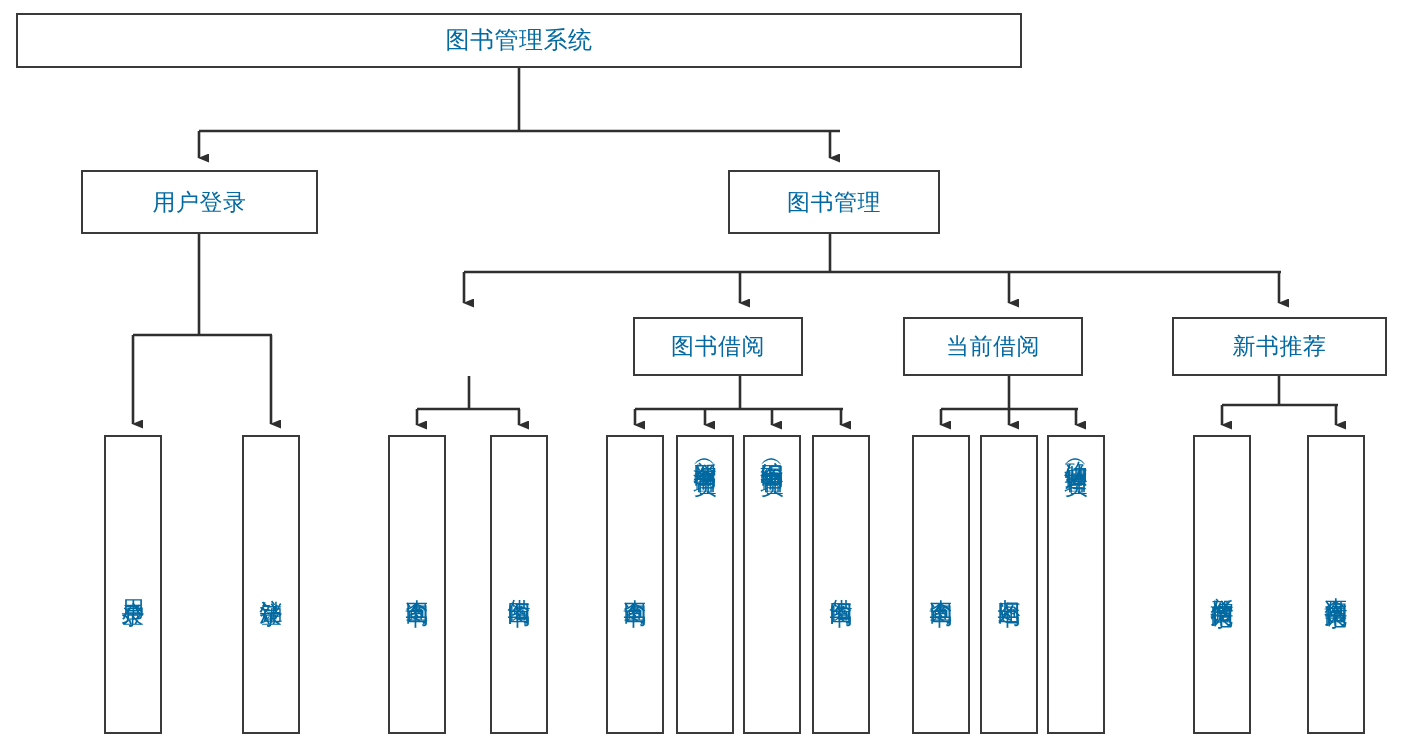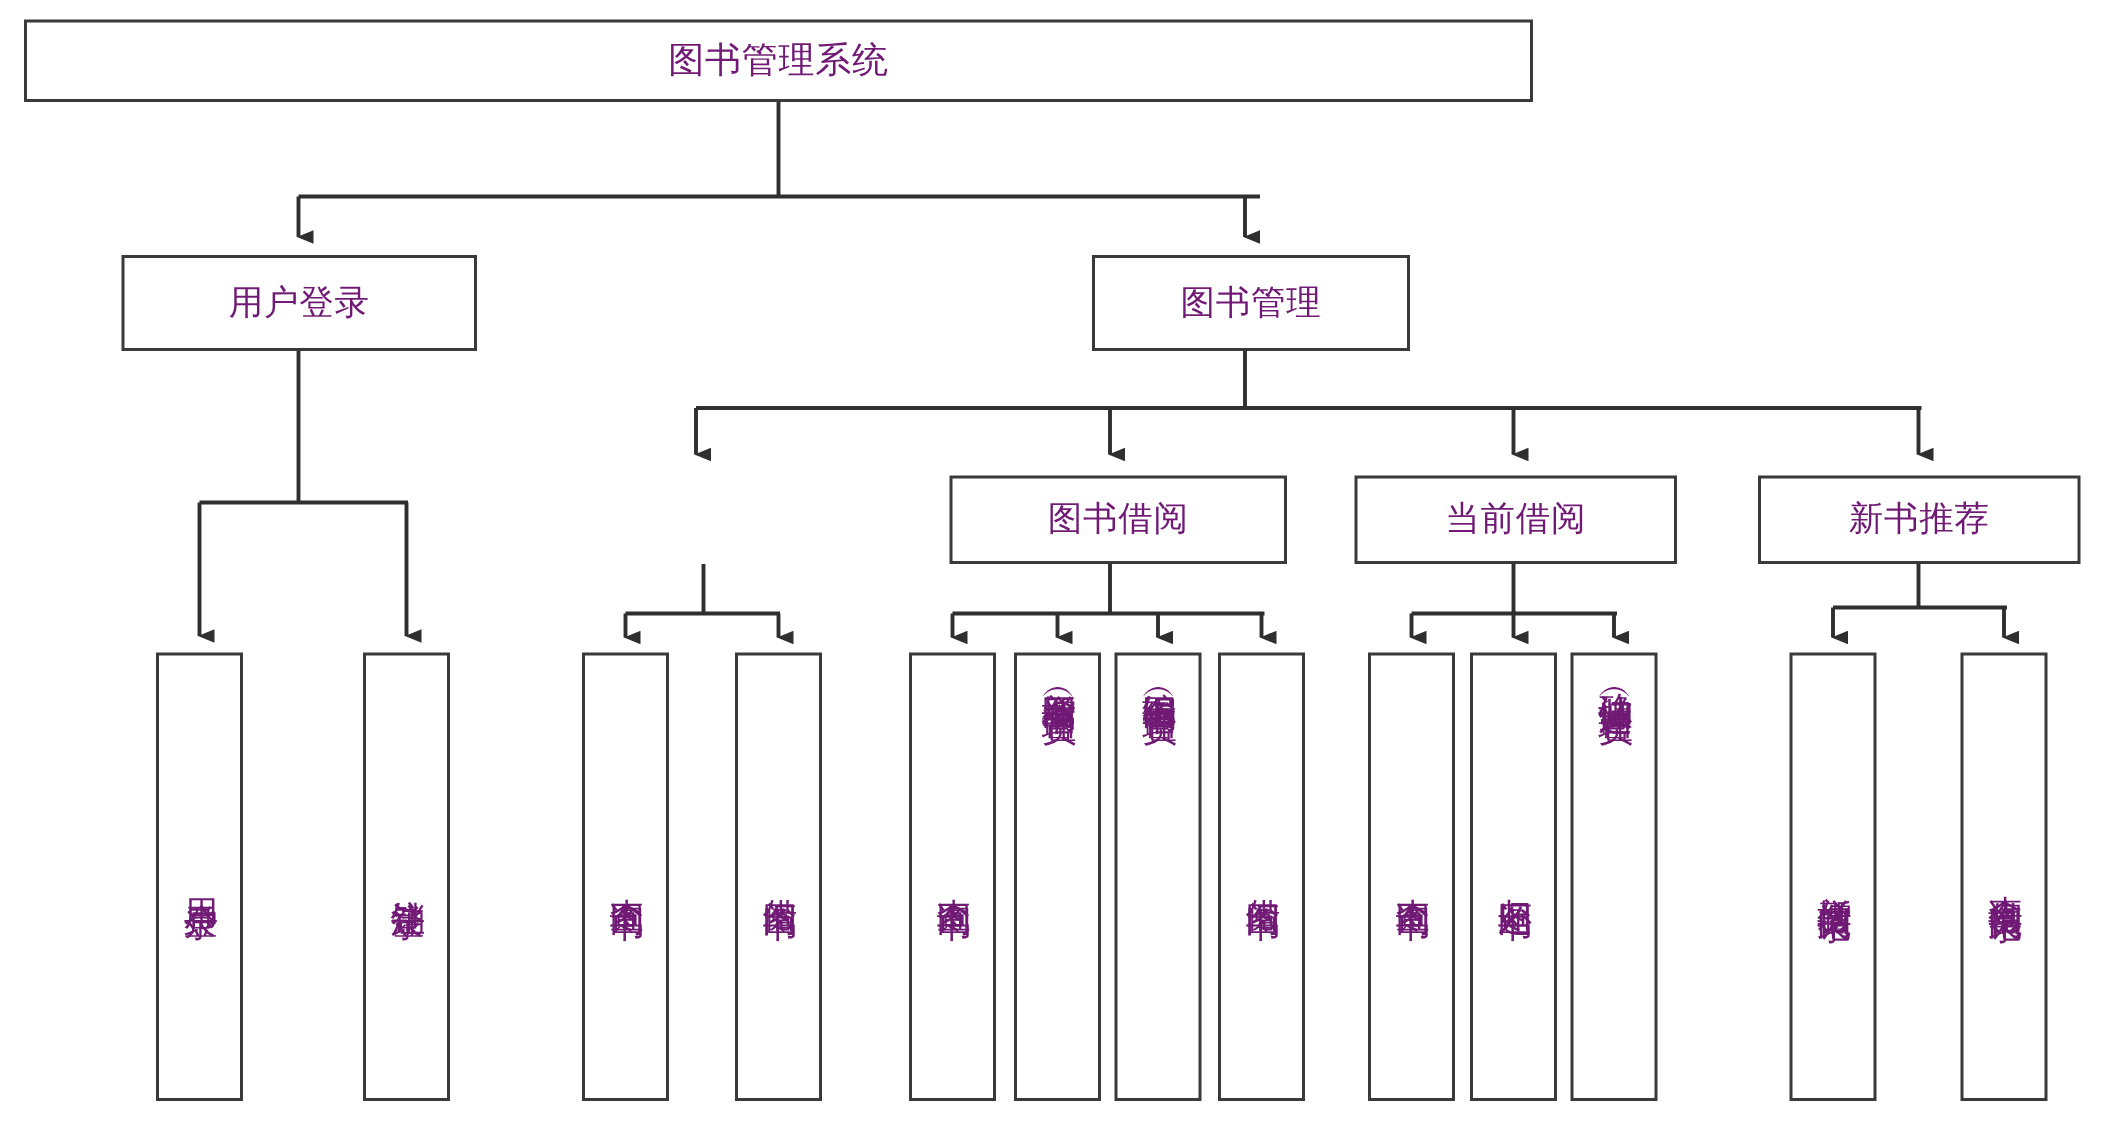--- a/index.html
+++ b/index.html
@@ -34,21 +34,21 @@
     box-sizing: border-box;
     background: #ffffff;
     border: 2.5px solid #3a3a3a;
     display: flex;
     align-items: center;
     justify-content: center;
     text-align: center;
   }
   .node .node-label {
     display: block;
-    color: #701a75;
+    color: #0369a1;
     letter-spacing: 0.5px;
     line-height: 1.08;
   }
   
   .node.horizontal .node-label {
     font-size: 23px;
   }
   #node-root .node-label {
     font-size: 24px;
   }
@@ -143,25 +143,25 @@
 
   <div class="node horizontal" style="left:81px; top:170px; width:237px; height:64px;">
     <span class="node-label">用户登录</span>
   </div>
 
   <div class="node horizontal" style="left:728px; top:170px; width:212px; height:64px;">
     <span class="node-label">图书管理</span>
   </div>
 
 
-  <div class="node horizontal" style="left:633px; top:317px; width:225px; height:59px;">
+  <div class="node horizontal" style="left:633px; top:317px; width:170px; height:59px;">
     <span class="node-label">图书借阅</span>
   </div>
 
-  <div class="node horizontal" style="left:903px; top:317px; width:215px; height:59px;">
+  <div class="node horizontal" style="left:903px; top:317px; width:180px; height:59px;">
     <span class="node-label">当前借阅</span>
   </div>
 
   <div class="node horizontal" style="left:1172px; top:317px; width:215px; height:59px;">
     <span class="node-label">新书推荐</span>
   </div>
 
   <div class="node vertical centered" style="left:104px; top:435px; width:58px; height:299px;">
     <span class="node-label">用户登录</span>
   </div>

